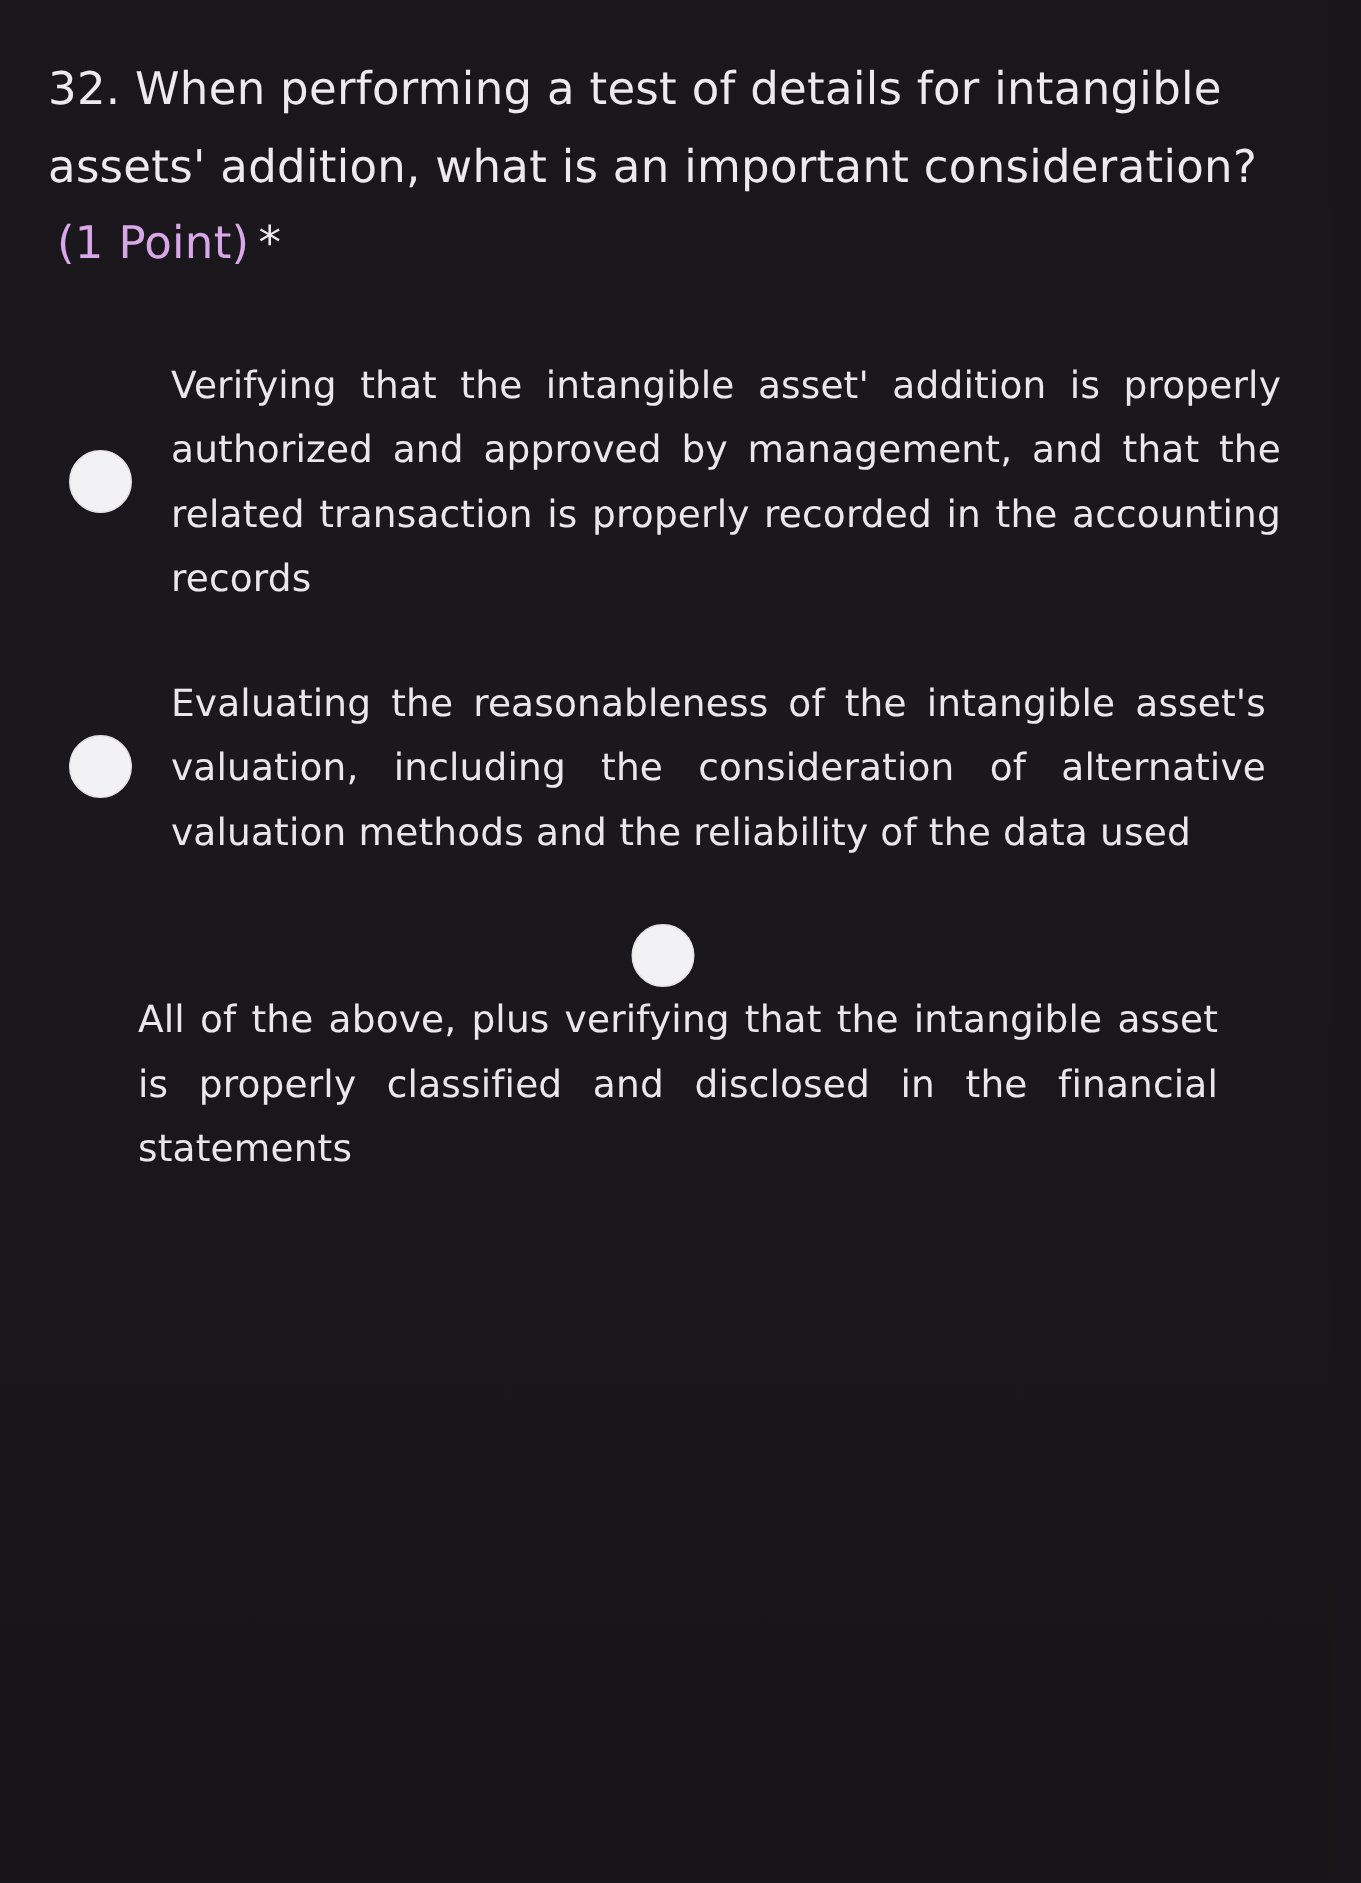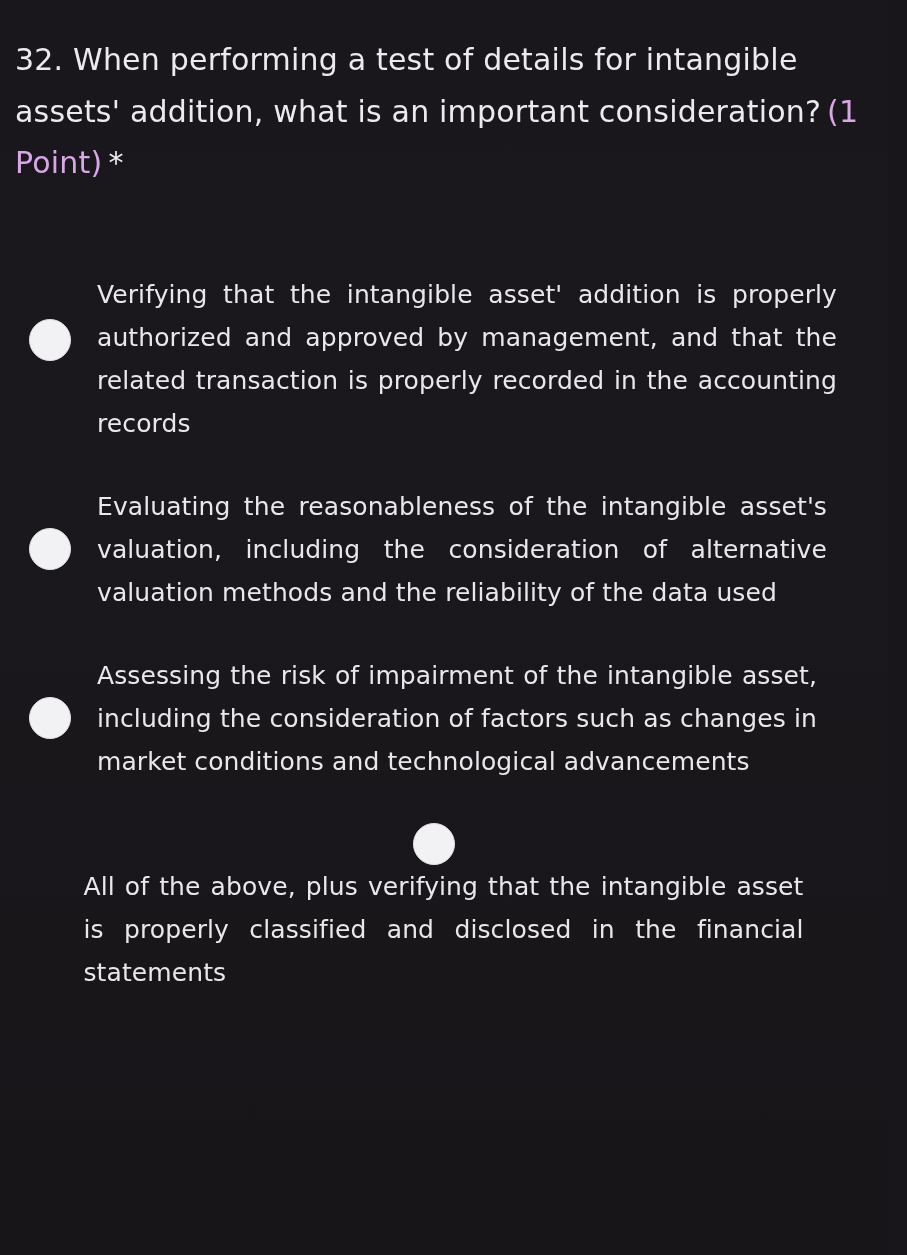--- a/index.html
+++ b/index.html
@@ -13,21 +13,21 @@
     overflow: hidden;
     font-family: "DejaVu Sans", sans-serif;
     color: #ece9ee;
     -webkit-font-smoothing: antialiased;
   }
   .page {
     position: relative;
     width: 888px;
     height: 1255px;
     box-sizing: border-box;
-    padding: 34px 24px 0 15px;
+    padding: 34px 24px 0 32px;
     background: linear-gradient(180deg, #19171b 0%, #1a181c 40%, #171518 100%);
   }
   .question-block {
     font-size: 30px;
     line-height: 1.72;
     letter-spacing: 0.2px;
     color: #eceaef;
     font-weight: 400;
     max-width: 860px;
   }
@@ -72,21 +72,21 @@
   .option-label {
     font-size: 25px;
     line-height: 1.72;
     letter-spacing: 0.1px;
     color: #e9e7ec;
     max-width: 740px;
     text-align: justify;
     text-justify: inter-word;
     hyphens: auto;
   }
-  .opt-1 .option-label { max-width: 740px; margin-top: 38px; }
+  .opt-1 .option-label { max-width: 740px; }
   .opt-2 .option-label { max-width: 730px; }
   .opt-3 .option-label { max-width: 720px; }
   .opt-4 .option-label { max-width: 720px; }
 </style>
 </head>
 <body>
 
 <div class="page">
 
   <div class="question-block">
@@ -98,24 +98,20 @@
     <div class="option-row opt-1">
       <span class="radio"></span>
       <span class="option-label">Verifying that the intangible asset' addition is properly authorized and approved by management, and that the related transaction is properly recorded in the accounting records</span>
     </div>
 
     <div class="option-row opt-2">
       <span class="radio"></span>
       <span class="option-label">Evaluating the reasonableness of the intangible asset's valuation, including the consideration of alternative valuation methods and the reliability of the data used</span>
     </div>
 
-    <div class="option-row opt-3">
-      <span class="radio"></span>
-      <span class="option-label">Assessing the risk of impairment of the intangible asset, including the consideration of factors such as changes in market conditions and technological advancements</span>
-    </div>
 
     <div class="option-row opt-4">
       <span class="radio"></span>
       <span class="option-label">All of the above, plus verifying that the intangible asset is properly classified and disclosed in the financial statements</span>
     </div>
 
   </div>
 </div>
 
 </body></html>

